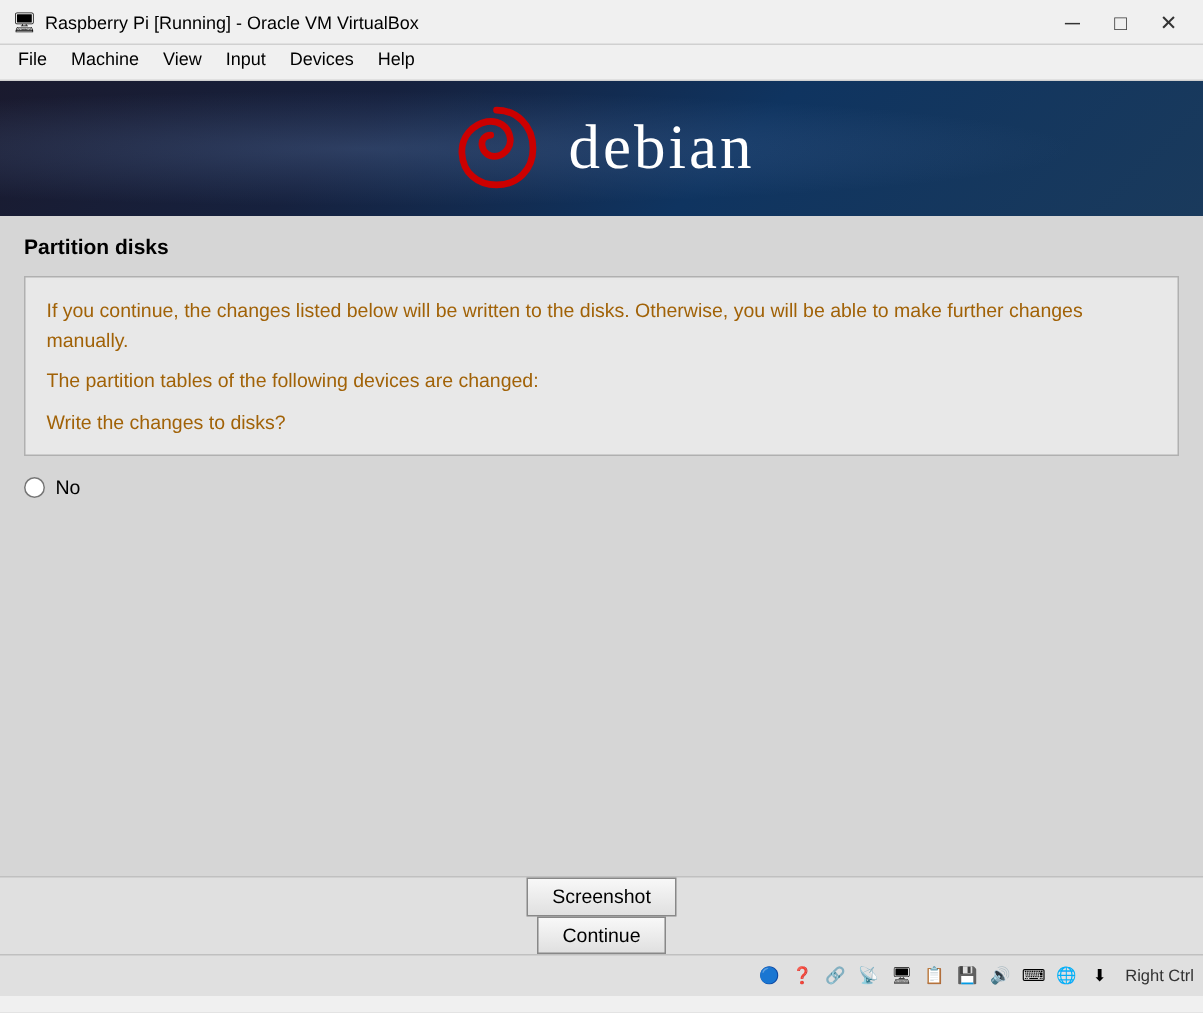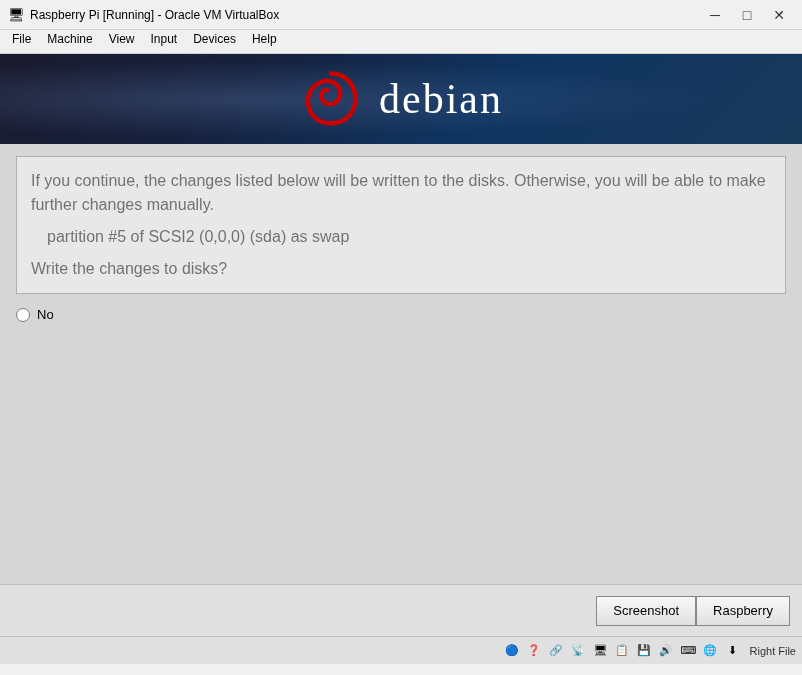--- a/index.html
+++ b/index.html
@@ -114,23 +114,23 @@
       font-size: 14px;
       font-weight: bold;
       color: #000;
       margin-bottom: 12px;
     }
 
     .info-box {
       background: #e8e8e8;
       border: 1px solid #b0b0b0;
       padding: 12px 14px;
-      font-size: 16px;
+      font-size: 13px;
       line-height: 1.5;
-      color: #737373;
+      color: #a16207;
     }
 
     .info-box p { margin-bottom: 8px; }
     .info-box p:last-child { margin-bottom: 0; }
     .indent { padding-left: 16px; }
     .italic { }
 
     .radio-group {
       margin-top: 12px;
       display: flex;
@@ -154,25 +154,26 @@
     }
     .radio-text.selected {
       border: 1px dotted #000;
       padding: 0 2px;
     }
 
     
     .bottom-bar {
       display: flex;
       align-items: center;
-      justify-content: flex-end;
+      justify-content: flex-start;
       background: #e0e0e0;
       height: 52px;
       padding: 0 12px;
       border-top: 1px solid #c0c0c0;
+      flex-direction: column;
     }
     .screenshot-btn, .continue-btn {
       height: 30px;
       padding: 0 16px;
       border: 1px solid #888;
       background: linear-gradient(to bottom, #f8f8f8, #e0e0e0);
       cursor: pointer;
       font-size: 13px;
       color: #000;
     }
@@ -231,45 +232,46 @@
 
     <svg class="debian-swirl" viewBox="0 0 100 100" xmlns="http://www.w3.org/2000/svg">
       <circle cx="50" cy="50" r="45" fill="none" stroke="#cc0000" stroke-width="0"></circle>
       <path d="M50 10 C70 10, 88 25, 88 50 C88 72, 72 88, 50 88 C30 88, 15 75, 14 55 C13 38, 25 25, 40 22 C52 20, 62 27, 64 38 C66 47, 60 56, 50 58 C42 59, 36 54, 35 47 C34 41, 38 36, 44 36" fill="none" stroke="#cc0000" stroke-width="7" stroke-linecap="round"></path>
     </svg>
     <span class="debian-text">debian</span>
   </div>
 </div>
 
 <div class="main-content">
+  <div class="section-title">Partition disks</div>
   <div class="info-box">
     <p>If you continue, the changes listed below will be written to the disks. Otherwise, you will be able to make further changes manually.</p>
-    <p class="indent">partition #5 of SCSI2 (0,0,0) (sda) as swap</p>
+    <p>The partition tables of the following devices are changed:</p>
     <p class="italic">Write the changes to disks?</p>
   </div>
 
   <div class="radio-group">
     <label class="radio-label">
       <input type="radio" name="write_changes" value="no" style="">
       <span class="radio-text">No</span>
     </label>
   </div>
 </div>
 
 <div class="bottom-bar">
   <button class="screenshot-btn">Screenshot</button>
-  <button class="continue-btn">Raspberry</button>
+  <button class="continue-btn">Continue</button>
 </div>
 
 <div class="sys-tray">
   <span class="tray-icon">🔵</span>
   <span class="tray-icon">❓</span>
   <span class="tray-icon">🔗</span>
   <span class="tray-icon">📡</span>
   <span class="tray-icon">🖥</span>
   <span class="tray-icon">📋</span>
   <span class="tray-icon">💾</span>
   <span class="tray-icon">🔊</span>
   <span class="tray-icon">⌨</span>
   <span class="tray-icon">🌐</span>
   <span class="tray-icon">⬇</span>
-  <span class="right-ctrl-label">Right File</span>
+  <span class="right-ctrl-label">Right Ctrl</span>
 </div>
 
 </body></html>

